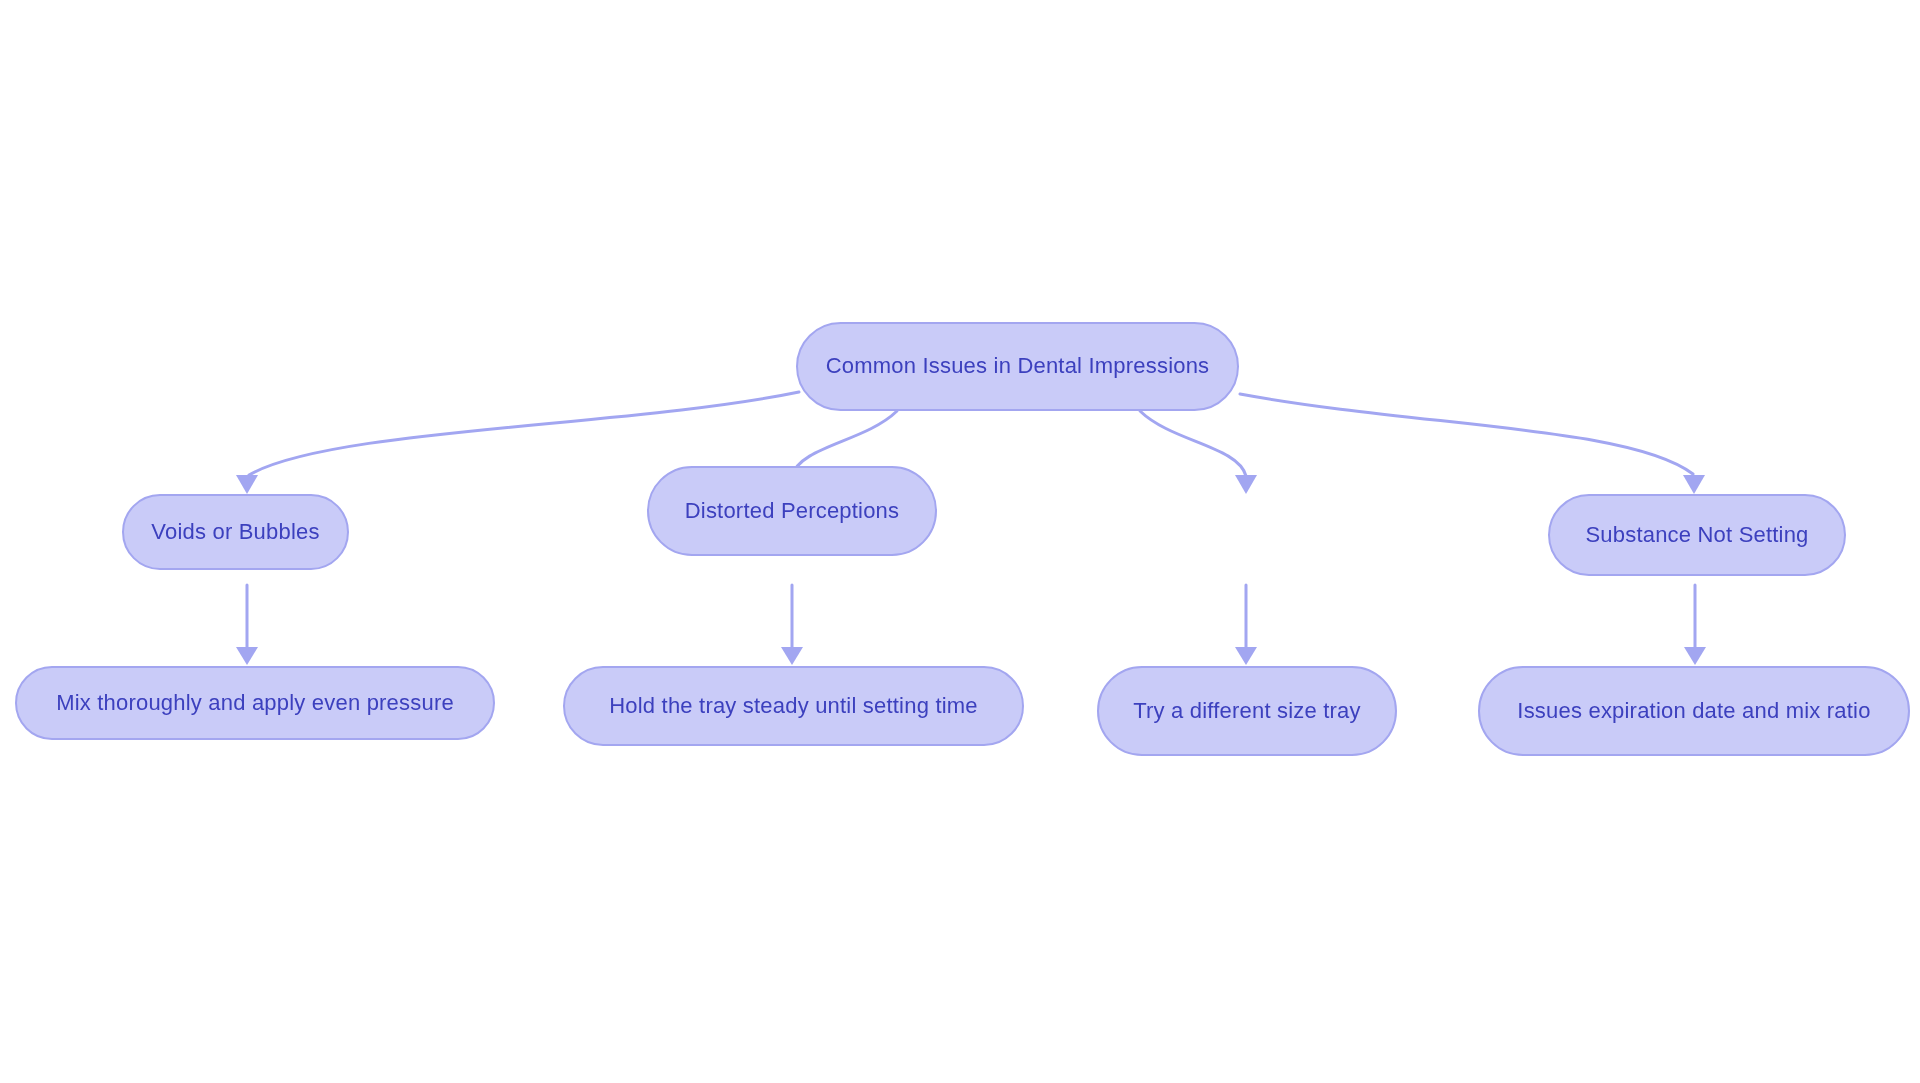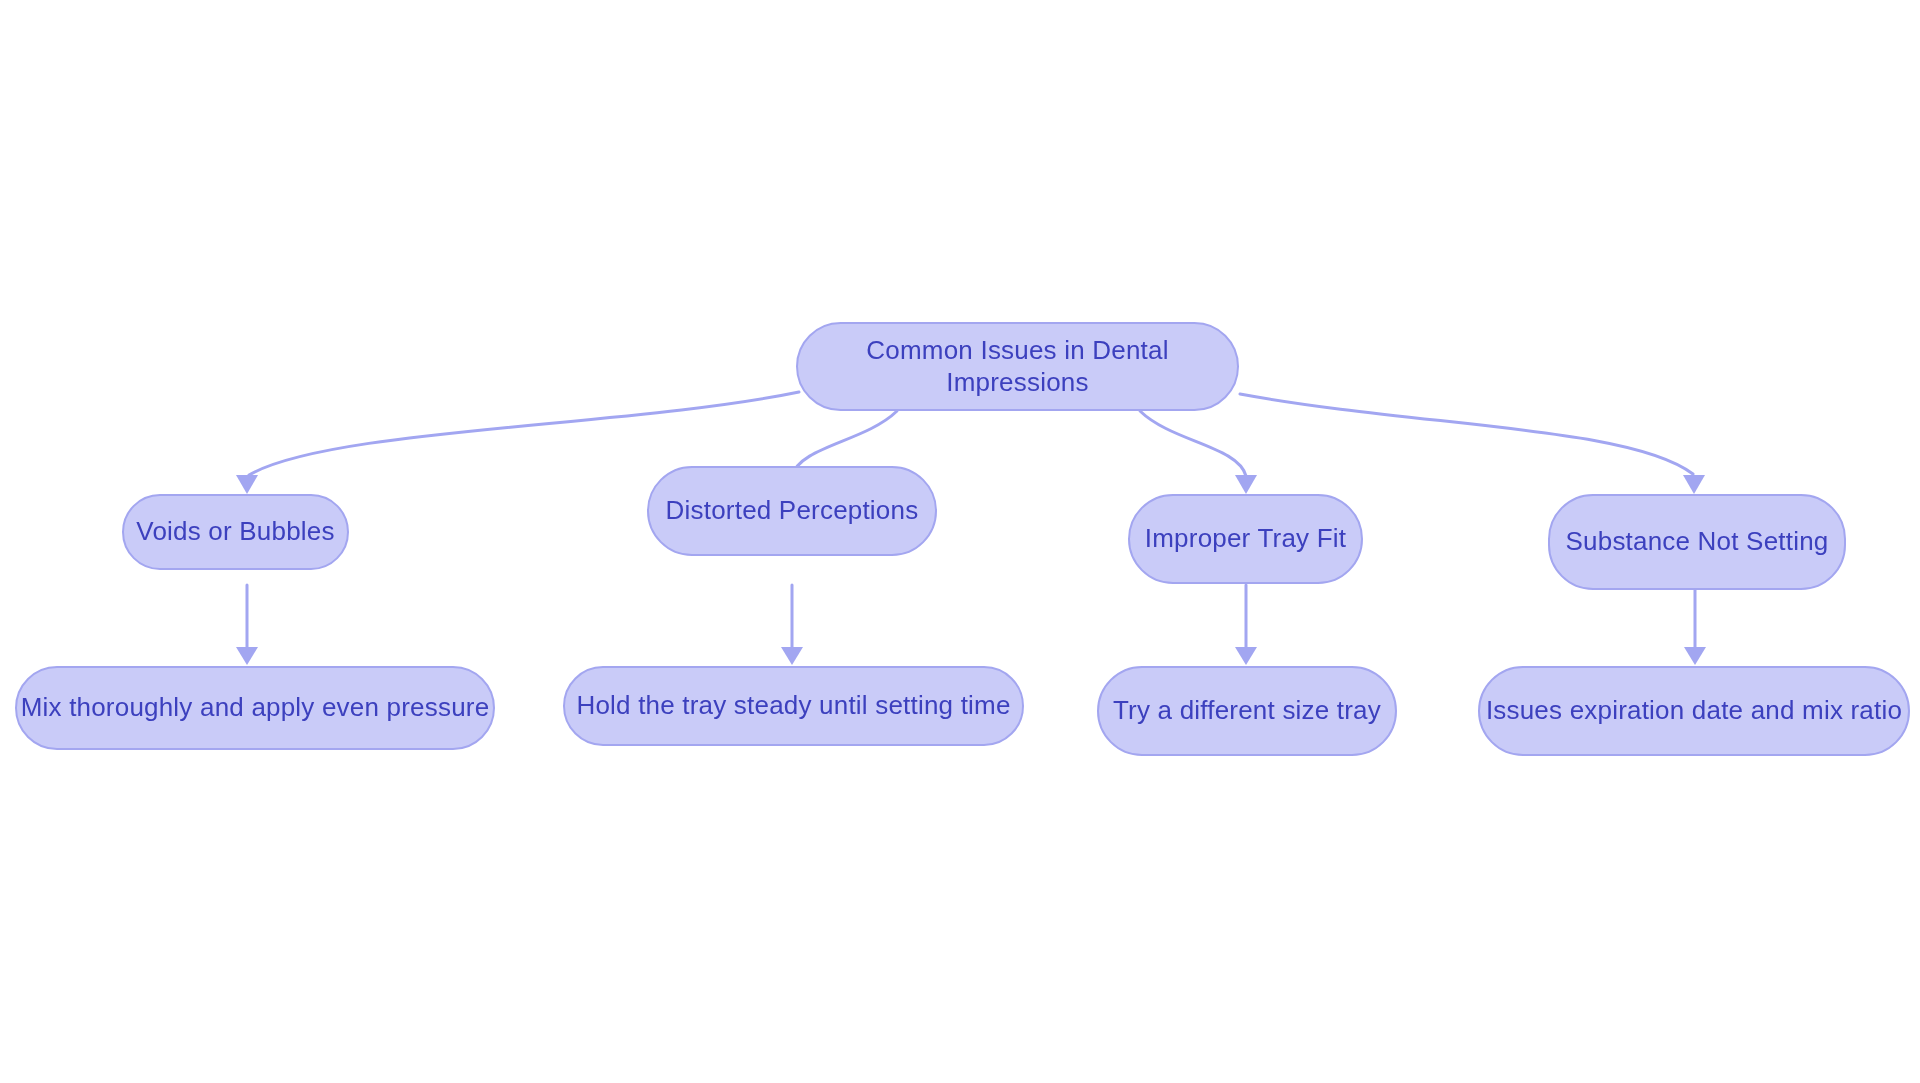--- a/index.html
+++ b/index.html
@@ -39,21 +39,21 @@
     position: absolute;
     box-sizing: border-box;
     background: var(--node-fill, #c9cbf8);
     border: 2px solid var(--node-border, #a3a6f0);
     border-radius: 45px;
     display: flex;
     align-items: center;
     justify-content: center;
     text-align: center;
     color: var(--node-text, #3c40be);
-    font-size: 26px;
+    font-size: 22px;
     line-height: 1.2;
     letter-spacing: 0.2px;
   }
 </style>
 </head>
 <body>
 
 <div class="canvas">
 
   <svg class="edge-layer" viewBox="0 0 1920 1083" xmlns="http://www.w3.org/2000/svg">
@@ -104,29 +104,26 @@
   </div>
 
   <div class="node" style="left:122px; top:494px; width:227px; height:76px;">
     <span>Voids or Bubbles</span>
   </div>
 
   <div class="node" style="left:647px; top:466px; width:290px; height:90px;">
     <span>Distorted Perceptions</span>
   </div>
 
-  <div class="node" style="left:1128px; top:494px; width:235px; height:90px;">
-    <span>Improper Tray Fit</span>
-  </div>
 
-  <div class="node" style="left:1548px; top:494px; width:298px; height:96px;">
+  <div class="node" style="left:1548px; top:494px; width:298px; height:82px;">
     <span>Substance Not Setting</span>
   </div>
 
-  <div class="node" style="left:15px; top:666px; width:480px; height:84px;">
+  <div class="node" style="left:15px; top:666px; width:480px; height:74px;">
     <span>Mix thoroughly and apply even pressure</span>
   </div>
 
   <div class="node" style="left:563px; top:666px; width:461px; height:80px;">
     <span>Hold the tray steady until setting time</span>
   </div>
 
   <div class="node" style="left:1097px; top:666px; width:300px; height:90px;align-items:center;">
     <span>Try a different size tray</span>
   </div>

